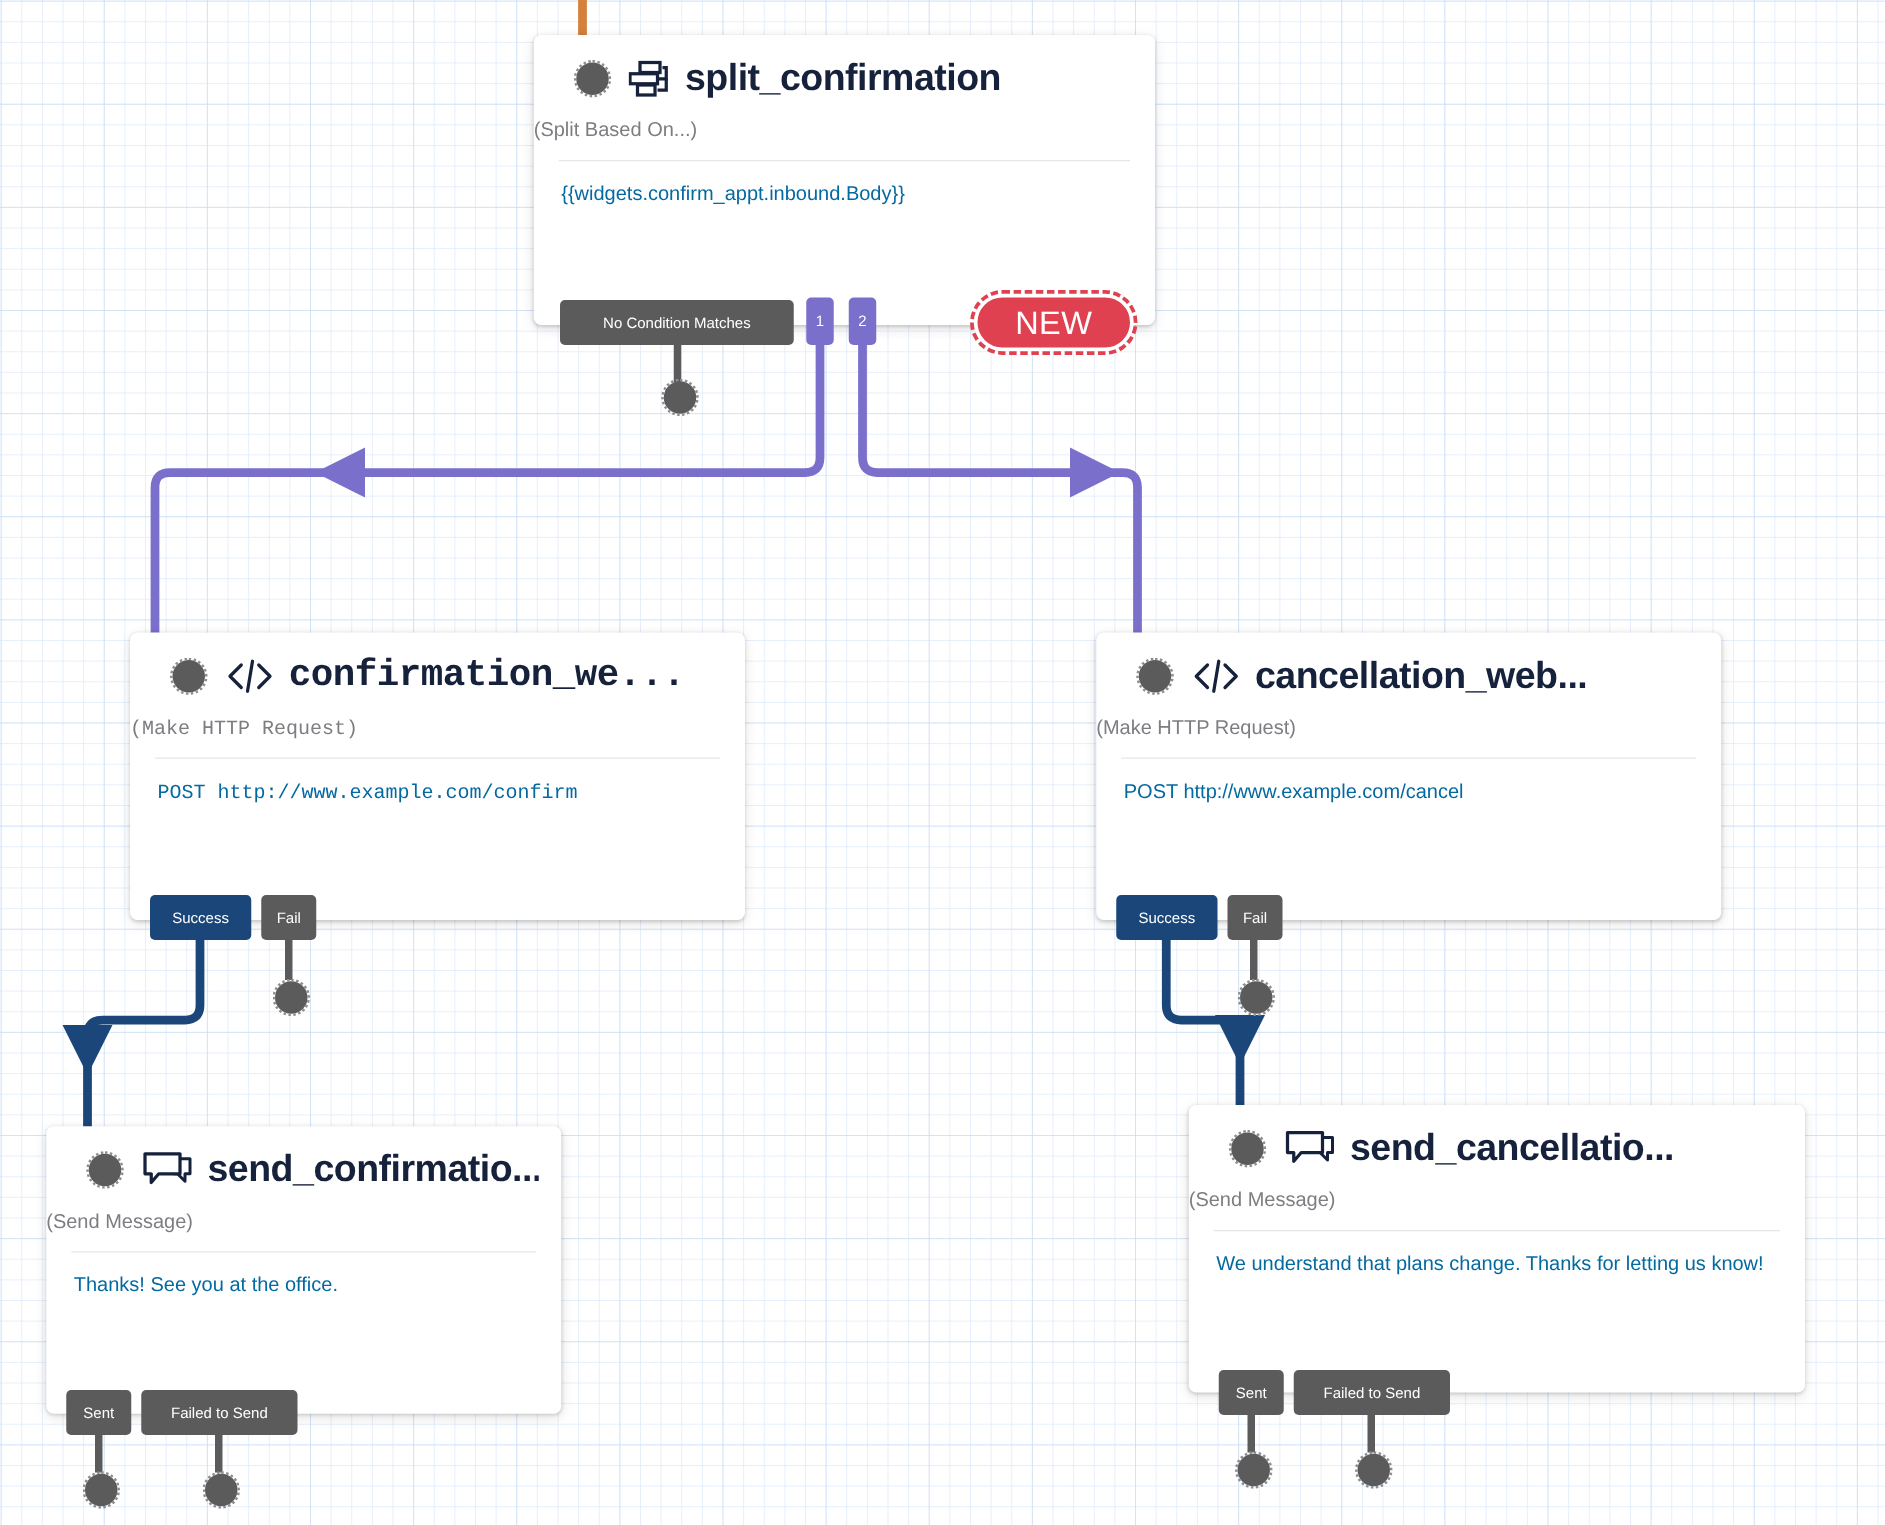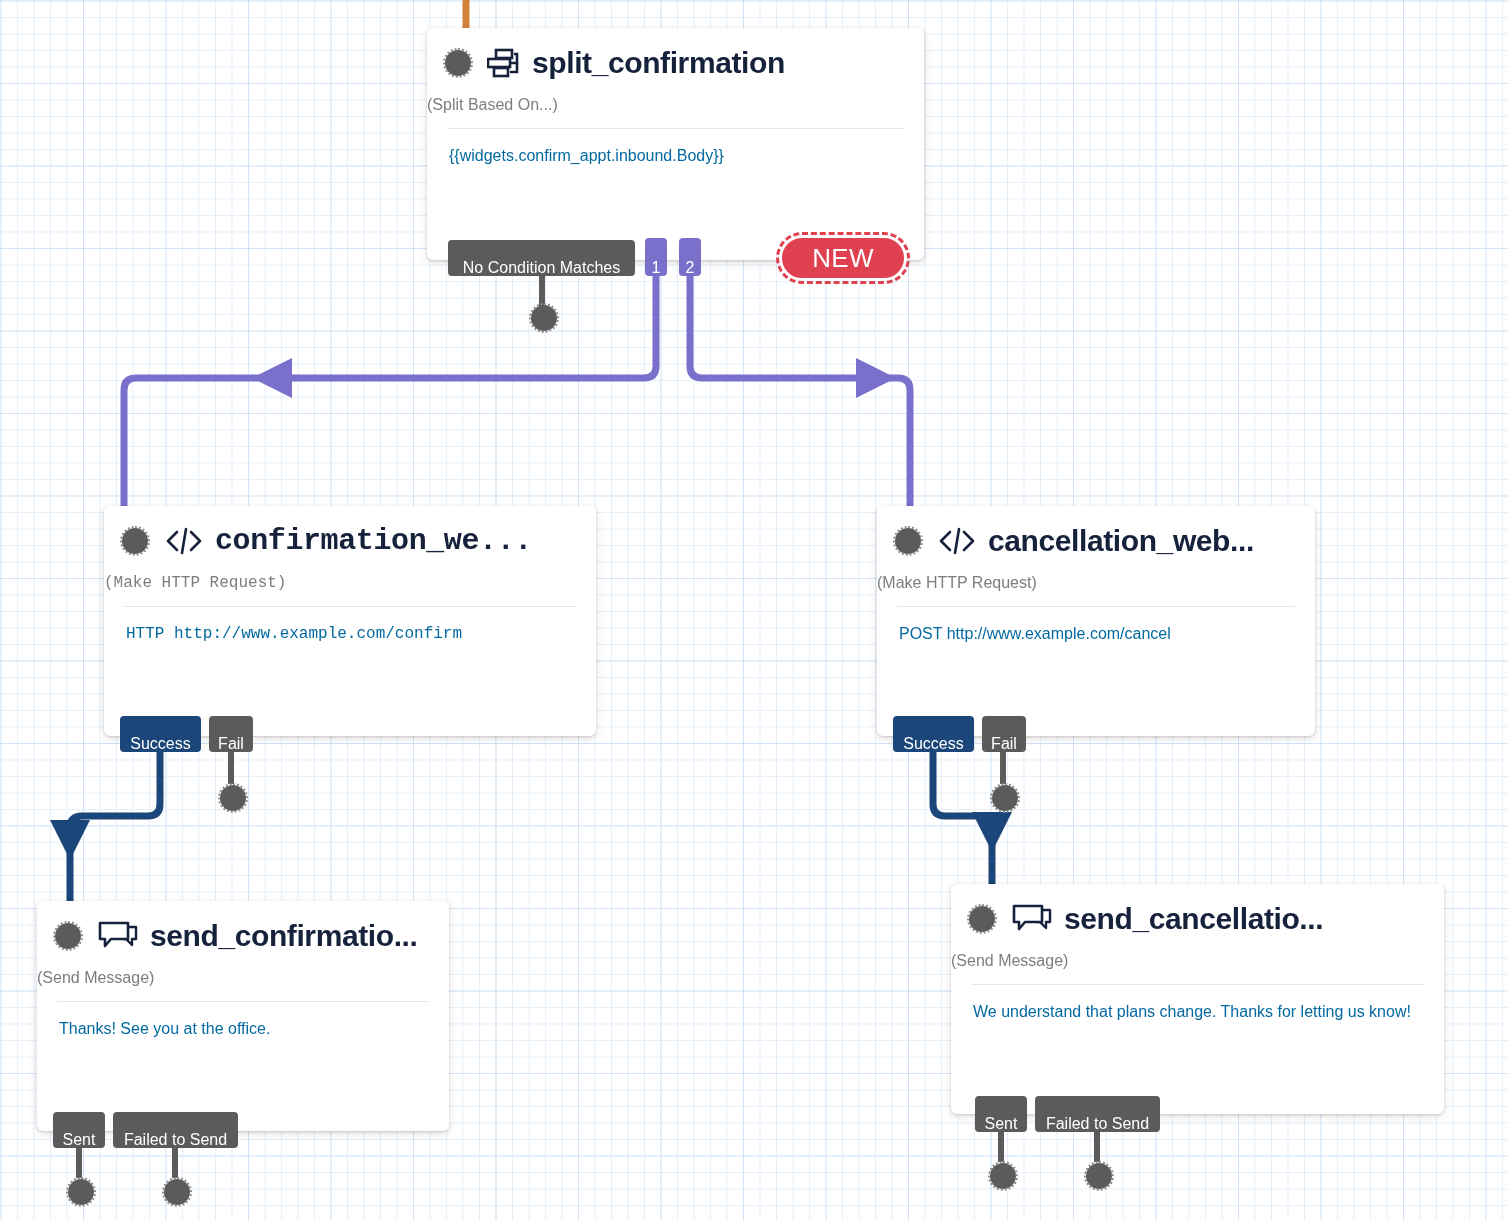--- a/index.html
+++ b/index.html
@@ -41,21 +41,21 @@
   .node {
     position: absolute;
     background: #ffffff;
     border-radius: 6px;
     box-shadow: 0 1px 3px rgba(0,0,0,0.16), 0 3px 10px rgba(0,0,0,0.10);
     box-sizing: border-box;
   }
   .node-head {
     display: flex;
     align-items: center;
-    padding: 16px 18px 0 16px;
+    padding: 16px 18px 0 32px;
     height: 54px;
     box-sizing: border-box;
   }
   .node-dot {
     width: 26px; height: 26px;
     border-radius: 50%;
     background: #5b5b5b;
     border: 2px dotted #8d8d8d;
     background-clip: padding-box;
     flex: 0 0 auto;
@@ -91,25 +91,25 @@
     padding: 16px 22px 0 22px;
     font-size: 16px;
     color: #0369a1;
     line-height: 1.38;
   }
 
   
   .port {
     position: absolute;
     display: flex;
-    align-items: flex-end;
+    align-items: center;
     justify-content: center;
     border-radius: 4px;
     color: #ffffff;
-    font-size: 16px;
+    font-size: 12px;
     line-height: 1;
     box-sizing: border-box;
     white-space: nowrap;
   }
   .port.gray    { background: #5b5b5b; }
   .port.purple  { background: #7b6fcc; }
   .port.navy    { background: #1b4679; }
 
   
   .new-btn {
@@ -214,32 +214,32 @@
         <svg width="40" height="30" viewBox="0 0 40 30">
           <path d="M 13 6 L 4 15 L 13 24" fill="none" stroke="#16213b" stroke-width="2.6" stroke-linecap="round" stroke-linejoin="round"></path>
           <path d="M 27 6 L 36 15 L 27 24" fill="none" stroke="#16213b" stroke-width="2.6" stroke-linecap="round" stroke-linejoin="round"></path>
           <path d="M 22 3 L 18 27" fill="none" stroke="#16213b" stroke-width="2.6" stroke-linecap="round"></path>
         </svg>
       </span>
       <span class="node-title">confirmation_we...</span>
     </div>
     <div class="node-subtitle">(Make HTTP Request)</div>
     <div class="node-rule"></div>
-    <div class="node-body">HTTP http://www.example.com/confirm</div>
+    <div class="node-body">POST http://www.example.com/confirm</div>
   </div>
 
   <div class="port navy" style="left:120px; top:716px; width:81px; height:36px;">
     <span>Success</span>
   </div>
   <div class="port gray" style="left:209px; top:716px; width:44px; height:36px;">
     <span>Fail</span>
   </div>
   <div class="endpoint" style="left:218px; top:783px;"></div>
 
-  <div class="node" style="left:877px; top:506px; width:438px; height:230px;">
+  <div class="node" style="left:877px; top:506px; width:500px; height:230px;">
     <div class="node-head">
       <span class="node-dot"></span>
       <span class="node-icon">
         <svg width="40" height="30" viewBox="0 0 40 30">
           <path d="M 13 6 L 4 15 L 13 24" fill="none" stroke="#16213b" stroke-width="2.6" stroke-linecap="round" stroke-linejoin="round"></path>
           <path d="M 27 6 L 36 15 L 27 24" fill="none" stroke="#16213b" stroke-width="2.6" stroke-linecap="round" stroke-linejoin="round"></path>
           <path d="M 22 3 L 18 27" fill="none" stroke="#16213b" stroke-width="2.6" stroke-linecap="round"></path>
         </svg>
       </span>
       <span class="node-title">cancellation_web...</span>

